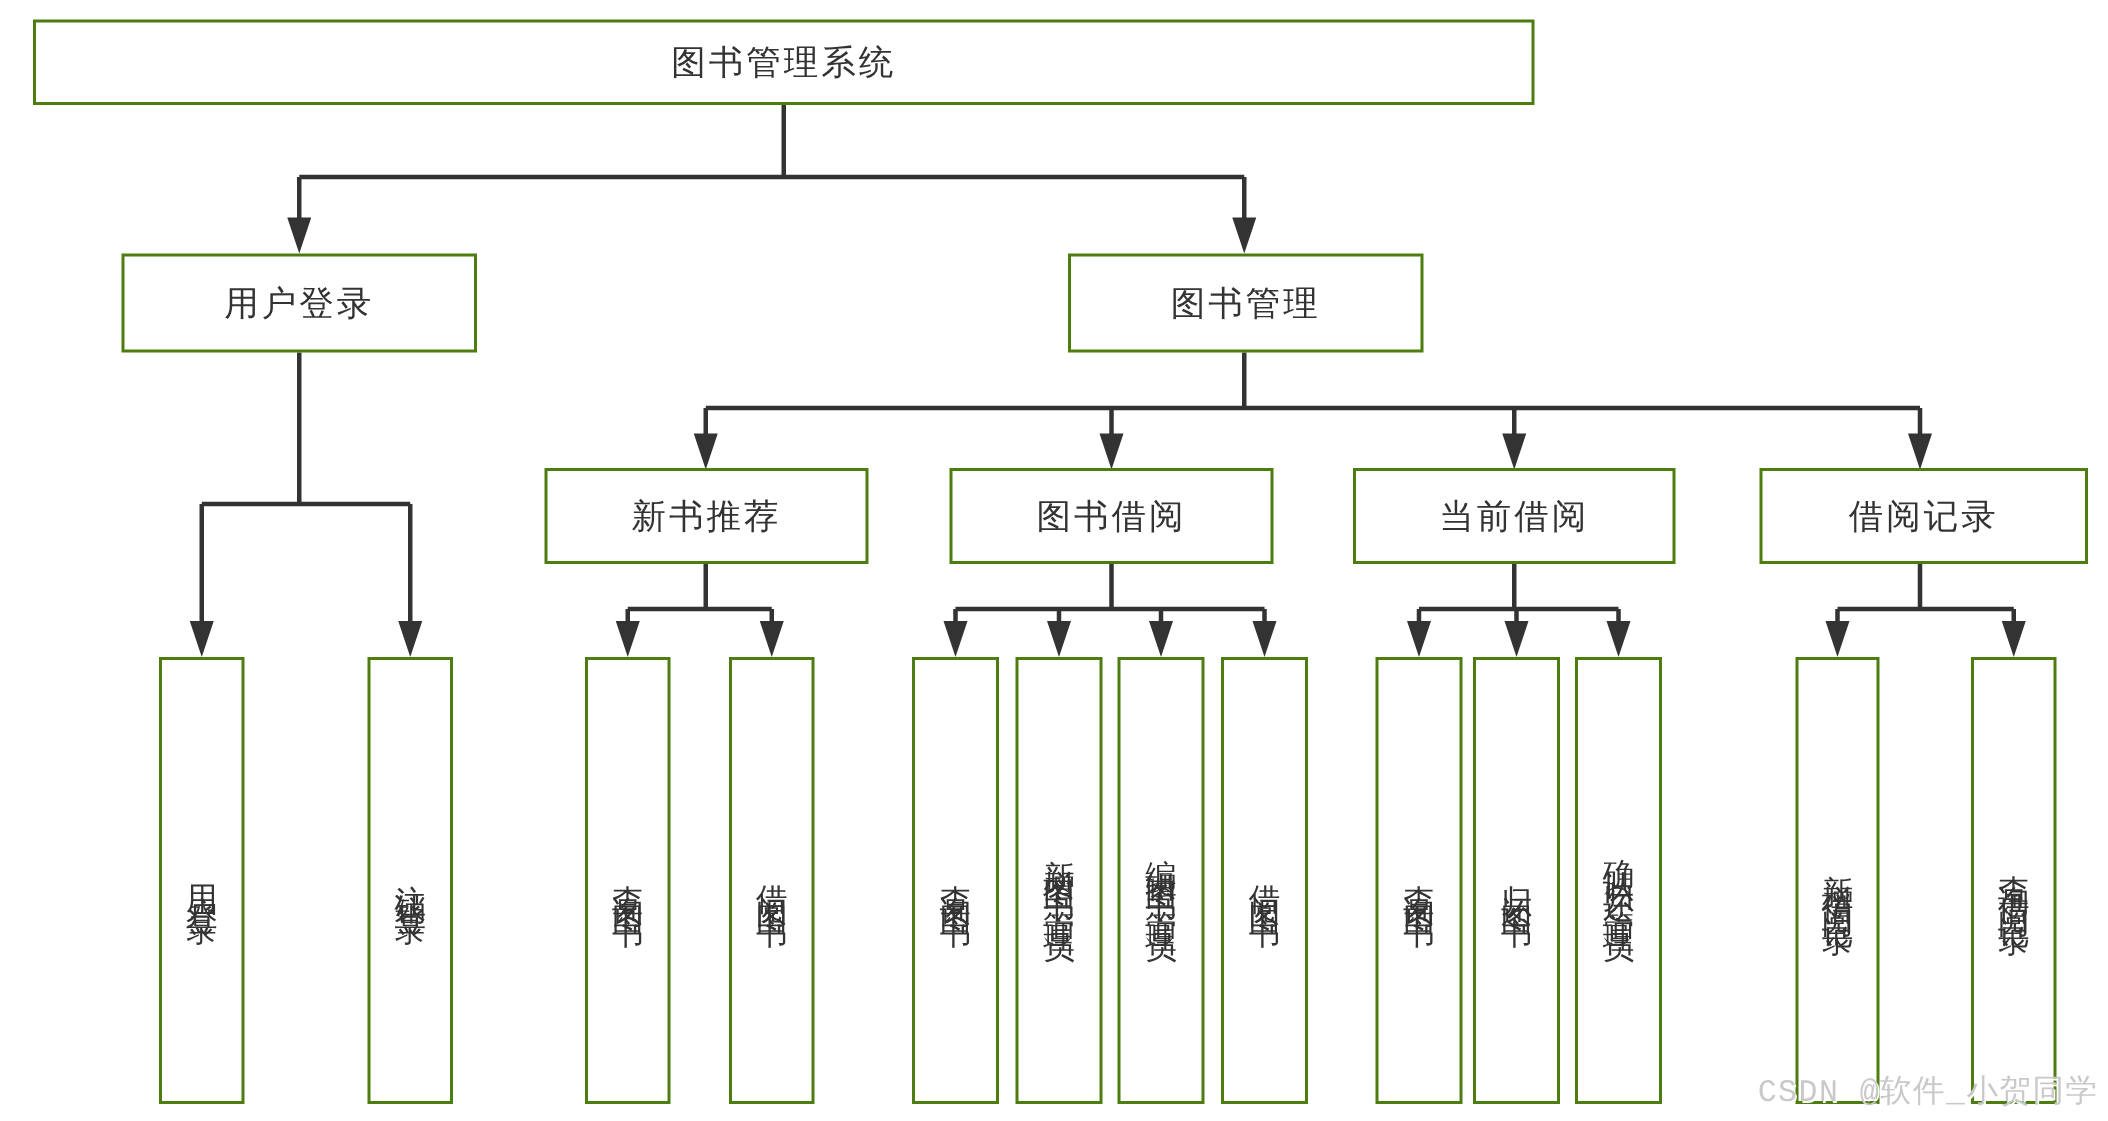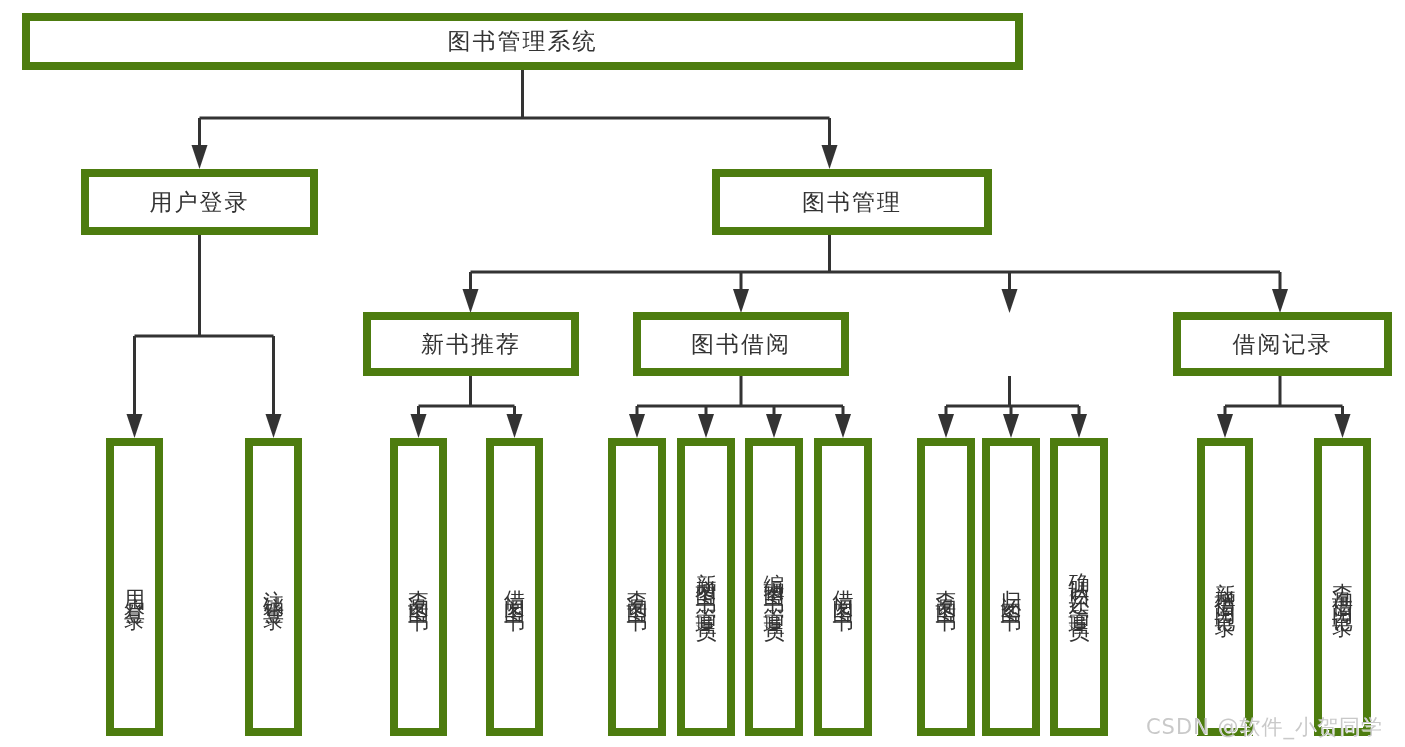--- a/index.html
+++ b/index.html
@@ -7,47 +7,48 @@
     position:relative;
     width:1405px;height:747px;
     background:#ffffff;
     font-family:"DejaVu Sans","Liberation Sans",sans-serif;
     overflow:hidden;
   }
   .connectors{position:absolute;left:0;top:0;width:1405px;height:747px;}
   .node{
     position:absolute;
     box-sizing:border-box;
-    border:8px solid #4d7c0f;
+    border:2px solid #4d7c0f;
     background:#ffffff;
     display:flex;
     align-items:center;
     justify-content:center;
     color:#333333;
     font-size:23px;
     letter-spacing:2px;
     white-space:nowrap;
     z-index:2;
   }
   .node.v{
     writing-mode:vertical-rl;
     font-size:21px;
     letter-spacing:7px;
     line-height:1.05;
     white-space:normal;
   }
   .watermark{
     position:absolute;
-    right:22px;bottom:6px;
+    right:6px;bottom:6px;
     font-size:21px;
     letter-spacing:1px;
     color:#c9c9c9;
     text-shadow:1px 1px 0 #ffffff;
     z-index:3;
     white-space:nowrap;
+    font-family:Liberation Mono, monospace;
   }
 </style>
 </head>
 <body>
 
 <div class="canvas">
 
   <svg class="connectors" viewBox="0 0 1405 747" xmlns="http://www.w3.org/2000/svg" aria-hidden="true">
     <g stroke="#333333" stroke-width="3" fill="none">
 
@@ -84,24 +85,25 @@
       <path d="M1003 414 L1019 414 L1011 438 Z"></path>
       <path d="M1071 414 L1087 414 L1079 438 Z"></path>
       <path d="M1217 414 L1233 414 L1225 438 Z"></path>
       <path d="M1334.5 414 L1350.5 414 L1342.5 438 Z"></path>
     </g>
   </svg>
 
   <div class="node" style="left:22px;top:13px;width:1001px;height:57px">图书管理系统</div>
 
   <div class="node" style="left:81px;top:169px;width:237px;height:66px">用户登录</div>
-  <div class="node" style="left:712px;top:169px;width:280px;height:66px">图书管理</div>
+  <div class="node" style="left:712px;top:169px;width:237px;height:66px">图书管理</div>
 
   <div class="node" style="left:633px;top:312px;width:216px;height:64px">图书借阅</div>
   <div class="node" style="left:363px;top:312px;width:216px;height:64px">新书推荐</div>
+  <div class="node" style="left:902px;top:312px;width:215px;height:64px">当前借阅</div>
   <div class="node" style="left:1173px;top:312px;width:219px;height:64px">借阅记录</div>
 
   <div class="node v" style="left:106px;top:438px;width:57px;height:298px">用户登录</div>
   <div class="node v" style="left:245px;top:438px;width:57px;height:298px">注销登录</div>
 
   <div class="node v" style="left:390px;top:438px;width:57px;height:298px">查询图书</div>
   <div class="node v" style="left:486px;top:438px;width:57px;height:298px">借阅图书</div>
 
   <div class="node v" style="left:608px;top:438px;width:58px;height:298px">查询图书</div>
   <div class="node v" style="left:677px;top:438px;width:58px;height:298px">新增图书（管理员）</div>

